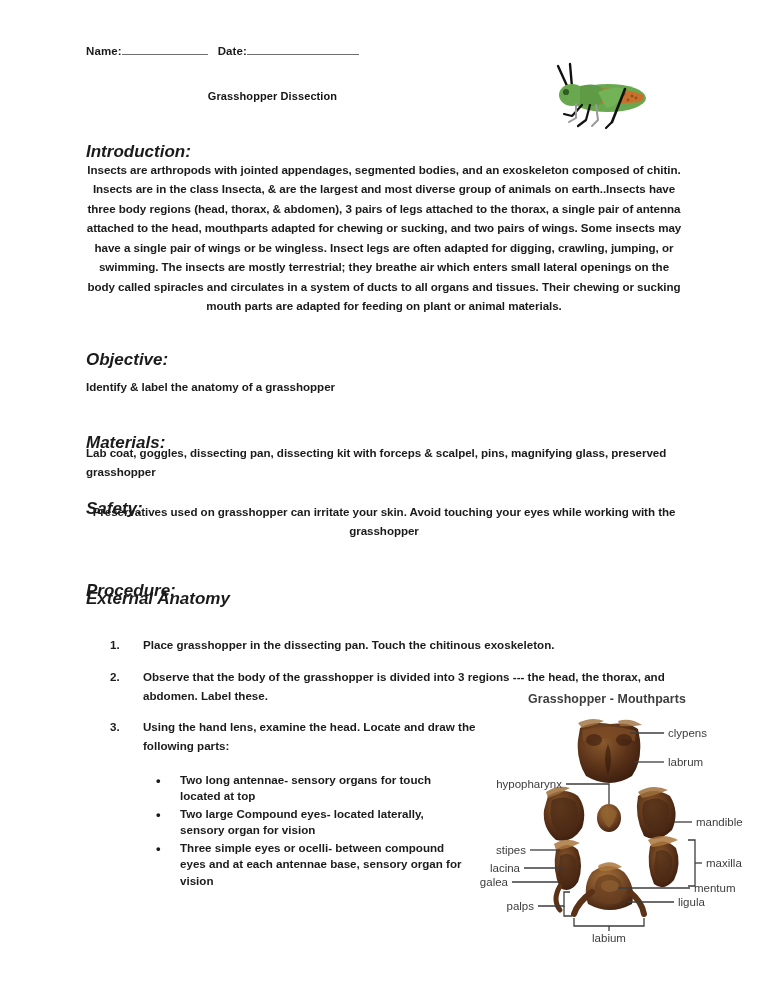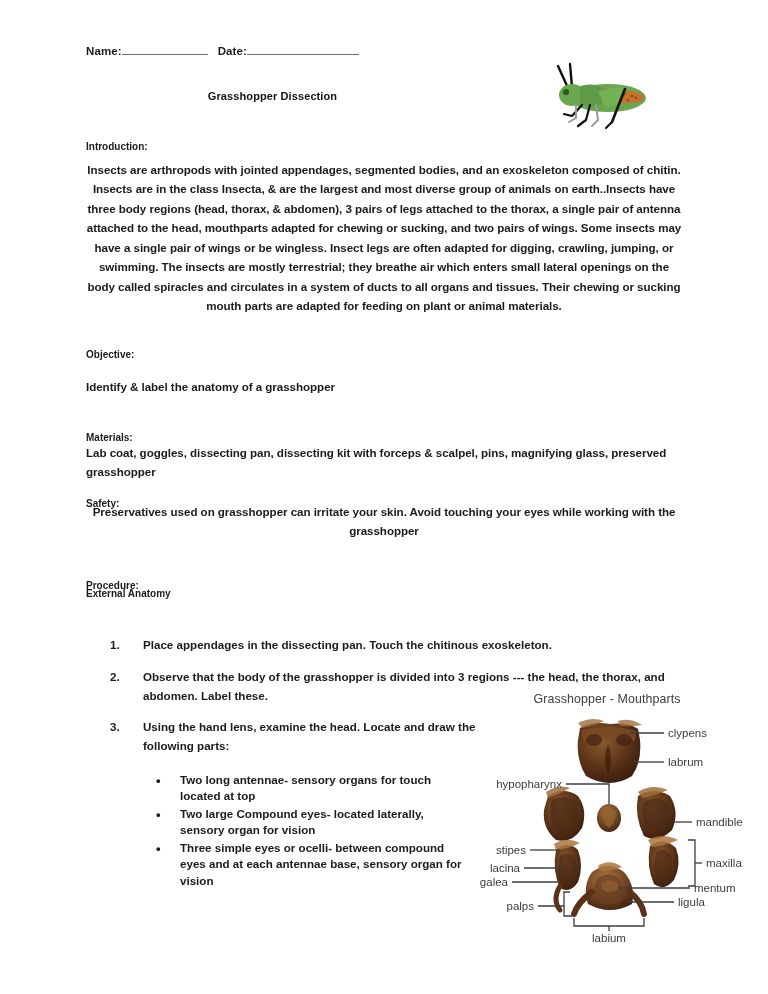--- a/index.html
+++ b/index.html
@@ -63,22 +63,23 @@
   .hopper {
     position: absolute;
     left: 546px;
     top: 58px;
     width: 118px;
     height: 74px;
   }
   .hopper svg { display:block; width:100%; height:100%; }
 
   .sec-head {
-    font-size: 10px;
-    font-weight: 700;
+    font-size: 17px;
+    font-weight: 700;
+    font-style: italic;
     color: #1b1b1b;
     margin: 0;
     line-height: 1.42;
   }
 
   p.body {
     font-size: 11.6px;
     font-weight: 700;
     color: #1b1b1b;
     margin: 0;
@@ -155,21 +156,21 @@
     width: 310px;
     height: 250px;
   }
   .fig-title {
     position: absolute;
     left: 0;
     top: 0;
     width: 310px;
     text-align: center;
     font-size: 12.4px;
-    font-weight: 400;
+    font-weight: 700;
     color: #3d3d3d;
     letter-spacing: 0.1px;
   }
   .figure svg {
     position: absolute;
     left: 0;
     top: 18px;
     width: 310px;
     height: 232px;
     display: block;
@@ -259,21 +260,21 @@
   <div class="blk w-full" style="top:579px;">
     <p class="sec-head">Procedure:</p>
   </div>
   <div class="blk w-full" style="top:587px;">
     <p class="sec-head">External Anatomy</p>
   </div>
 
   <ol class="steps">
     <li class="step-1">
       <span class="num">1.</span>
-      <span>Place appendages in the dissecting pan. Touch the chitinous exoskeleton.</span>
+      <span>Place grasshopper in the dissecting pan. Touch the chitinous exoskeleton.</span>
     </li>
     <li class="step-2">
       <span class="num">2.</span>
       <span>Observe that the body of the grasshopper is divided into 3 regions --- the head, the thorax, and abdomen. Label these.</span>
     </li>
     <li class="step-3">
       <span class="num">3.</span>
       <span>Using the hand lens, examine the head. Locate and draw the following parts:</span>
     </li>
   </ol>

